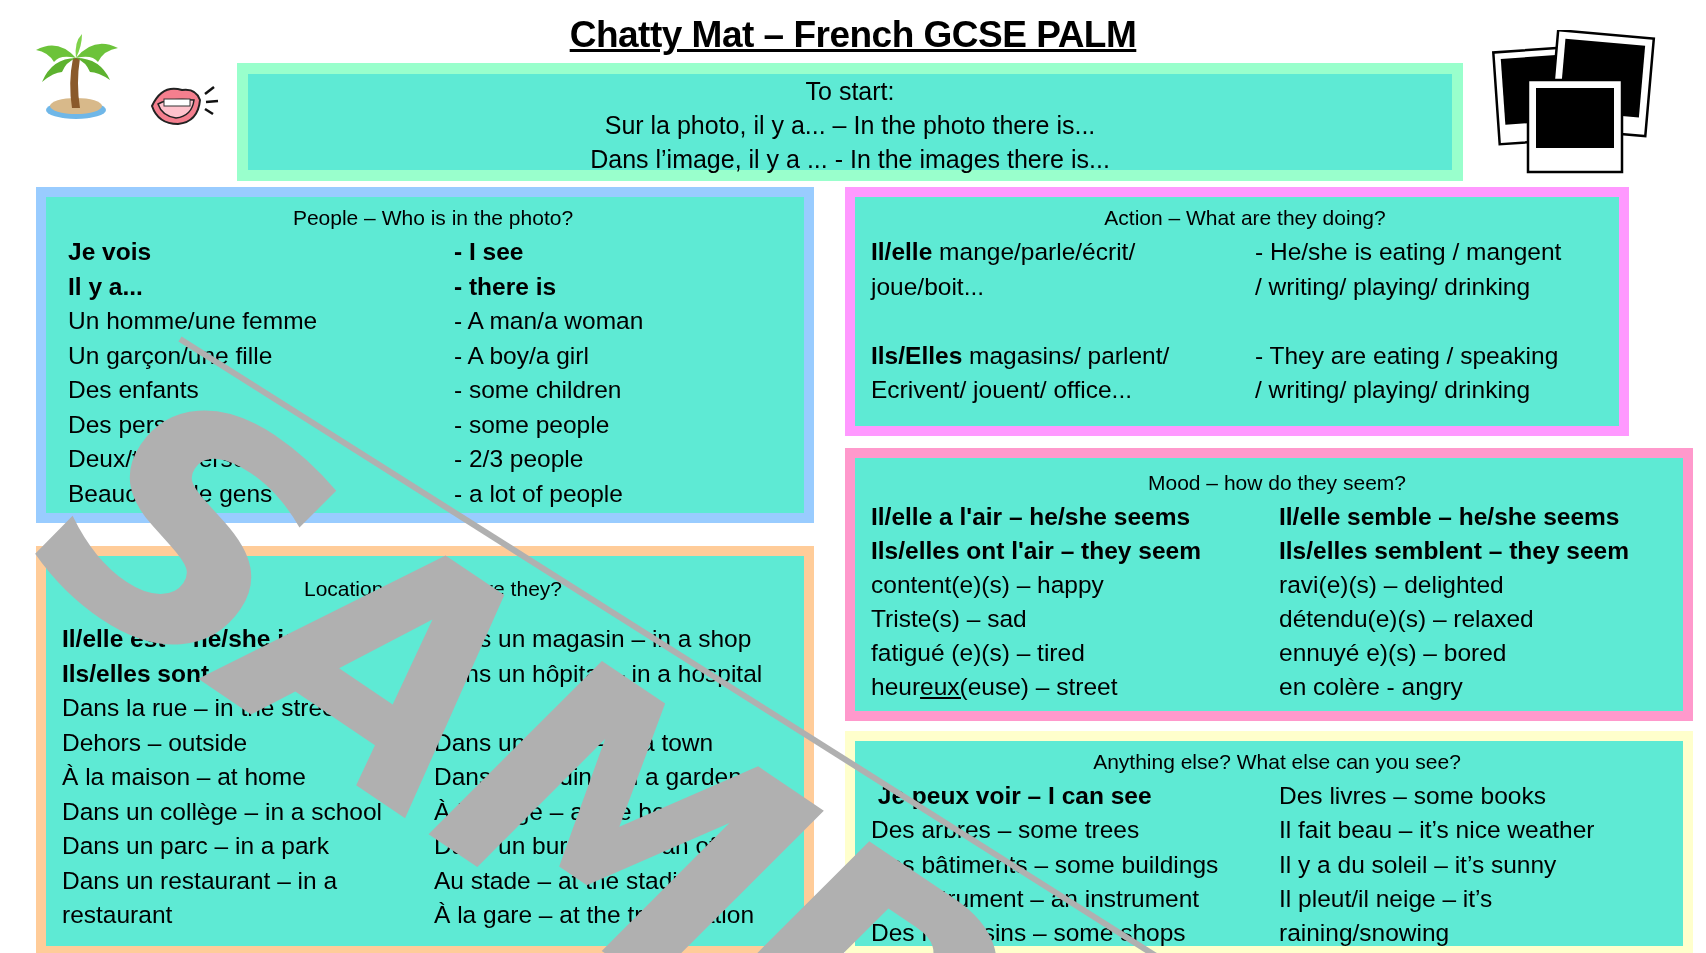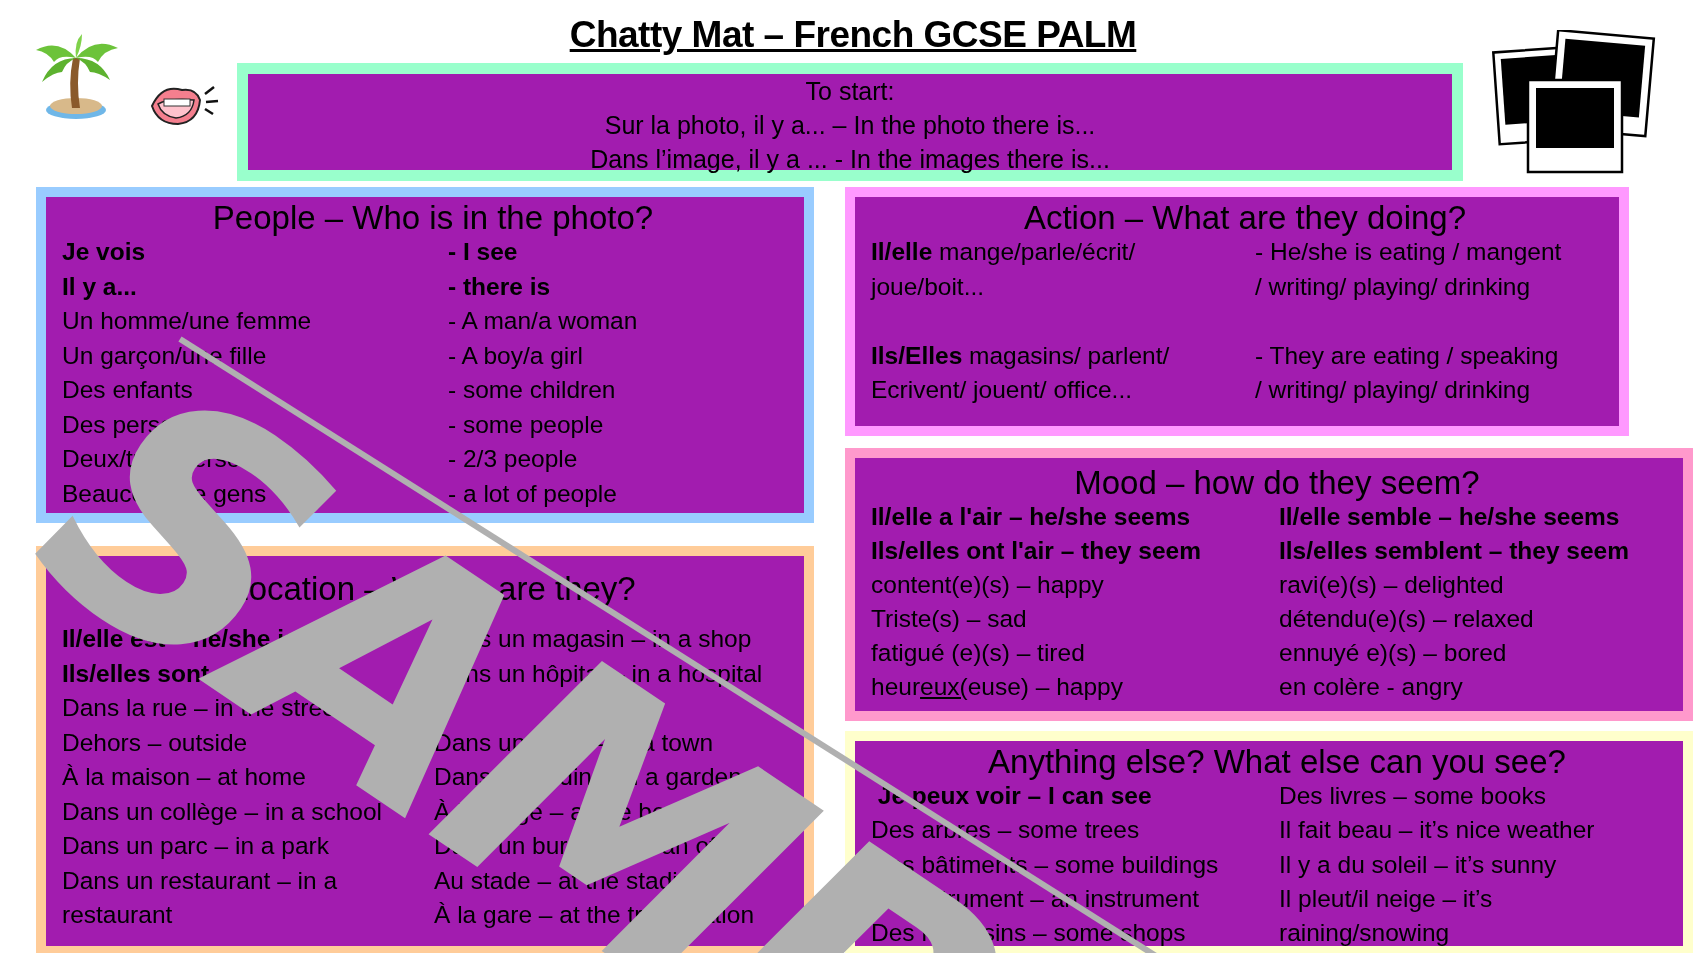--- a/index.html
+++ b/index.html
@@ -1,30 +1,30 @@
 <!DOCTYPE html>
 <html><head>
 <meta charset="utf-8">
 <style>
   html, body { margin: 0; padding: 0; background: #ffffff; }
   body { width: 1706px; height: 953px; position: relative; overflow: hidden;
          font-family: "Liberation Sans", "DejaVu Sans", sans-serif; color: #000; }
   .title { position: absolute; left: 0; width: 1706px; top: 14px; text-align: center;
            font-size: 37px; font-weight: bold; text-decoration: underline; letter-spacing: -0.5px; }
-  .box { position: absolute; box-sizing: border-box; background: #a21caf; }
-  .box .head { text-align: center; font-size: 33px; line-height: 34px; }
+  .box { position: absolute; box-sizing: border-box; background: #5eead4; }
+  .box .head { text-align: center; font-size: 21px; line-height: 34px; }
   .row { display: flex; font-size: 24.5px; line-height: 34.5px; white-space: nowrap; }
   .row .c1 { flex: 0 0 auto; }
   .b { font-weight: bold; }
   .u { text-decoration: underline; }
   #start { left: 237px; top: 63px; width: 1226px; height: 118px; border: 11px solid #99ffcc; }
   #start .line { text-align: center; font-size: 25px; line-height: 34px; }
   #start .line:first-child { margin-top: 0px; }
   #people { left: 36px; top: 187px; width: 778px; height: 336px; border: 10px solid #99ccff; padding: 4px 0 0 16px; }
-  #people .c1 { width: 386px; }
+  #people .c1 { width: 386px; margin-left: 6px; }
   #action { left: 845px; top: 187px; width: 784px; height: 249px; border: 10px solid #ff99ff; padding: 4px 0 0 16px; }
   #action .c1 { width: 384px; }
   #mood { left: 845px; top: 448px; width: 848px; height: 273px; border: 10px solid #ff99cc; padding: 8px 0 0 16px; }
   #mood .row { line-height: 34px; }
   #mood .c1 { width: 408px; }
   #location { left: 36px; top: 546px; width: 778px; height: 410px; border: 10px solid #ffcc99; padding: 16px 0 0 16px; }
   #location .head { margin-bottom: 16px; }
   #location .c1 { width: 372px; }
   #anything { left: 845px; top: 731px; width: 848px; height: 225px; border: 10px solid #ffffcc; padding: 4px 0 0 16px; }
   #anything .row { line-height: 34.3px; }
@@ -160,21 +160,21 @@
     </div>
   <div class="row">
       <span class="c1">Triste(s) – sad</span>
       <span>détendu(e)(s) – relaxed</span>
     </div>
   <div class="row">
       <span class="c1">fatigué (e)(s) – tired</span>
       <span>ennuyé e)(s) – bored</span>
     </div>
   <div class="row">
-      <span class="c1"><span>heur</span><span class="u">eux(</span><span>euse) – happy</span></span>
+      <span class="c1"><span>heur</span><span class="u">eux(</span><span>euse) – street</span></span>
       <span>en colère - angry</span>
     </div>
 </div>
 
 <div class="box" id="location">
   <div class="head">Location – Where are they?</div>
   <div class="row">
       <span class="c1 b">Il/elle est – he/she is</span>
       <span>Dans un magasin – in a shop</span>
     </div>

